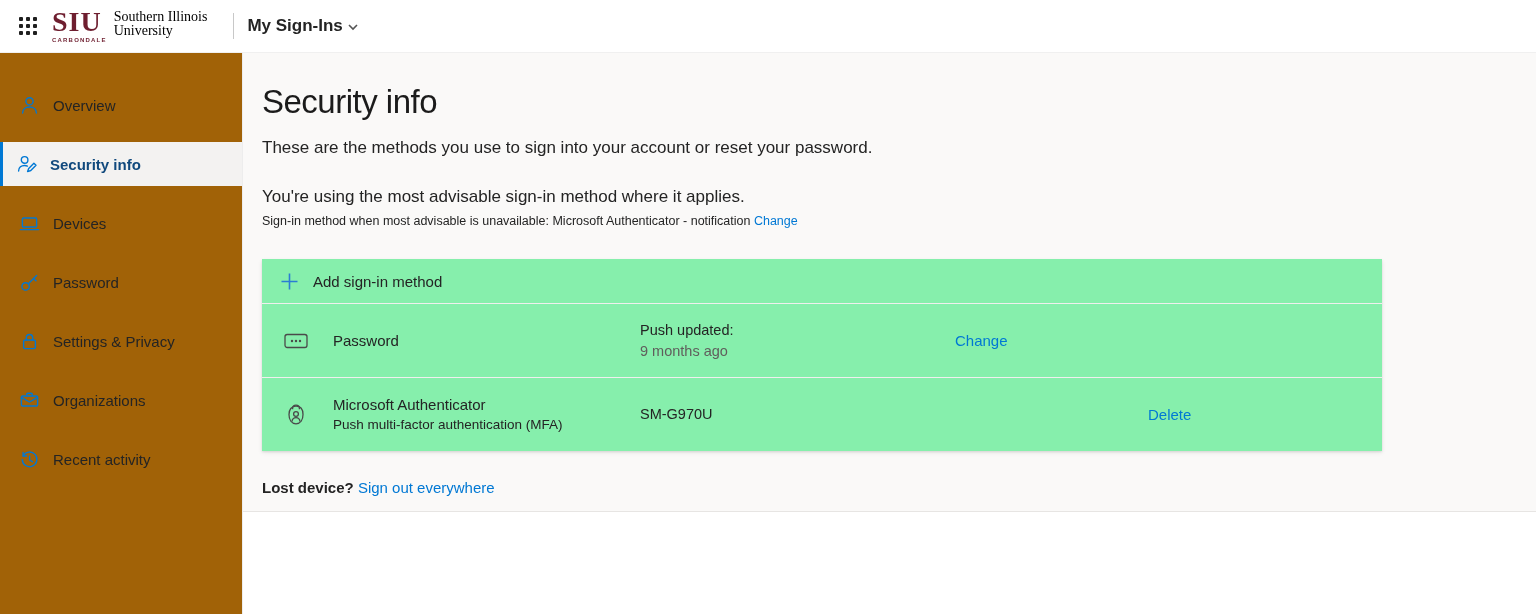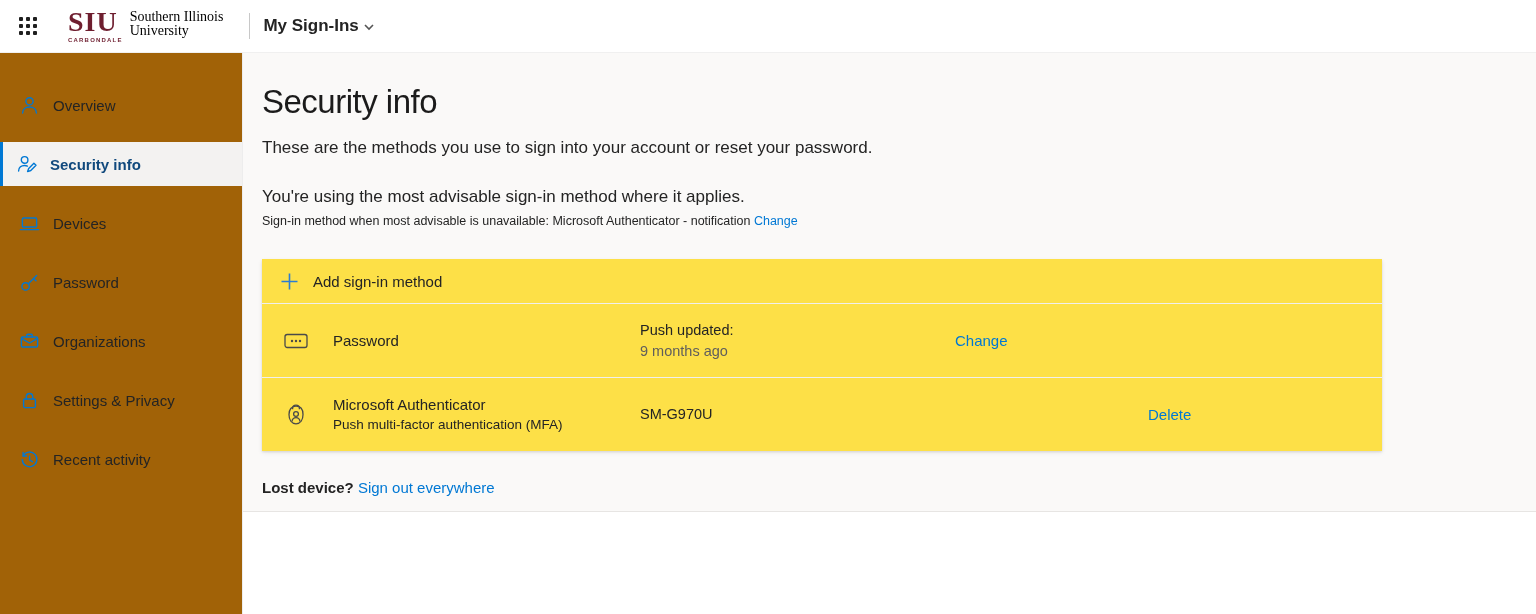--- a/index.html
+++ b/index.html
@@ -6,21 +6,21 @@
   html,body { width:1536px; height:614px; overflow:hidden; background:#fff;
     font-family:"Liberation Sans","DejaVu Sans",sans-serif; color:#242424; }
 
   
   .header { height:53px; display:flex; align-items:center; background:#fff;
     border-bottom:1px solid #f0f0f0; position:relative; z-index:2; }
   .waffle { width:48px; height:48px; margin-left:4px; display:flex; align-items:center;
     justify-content:center; cursor:pointer; }
   .waffle-grid { display:grid; grid-template-columns:repeat(3,4px); grid-template-rows:repeat(3,4px); gap:3px; }
   .waffle-grid span { width:4px; height:4px; background:#1f1f1f; border-radius:1px; }
-  .logo { display:flex; align-items:flex-start; margin-left:16px; }
+  .logo { display:flex; align-items:flex-start; }
   .logo-siu-wrap { display:flex; flex-direction:column; align-items:flex-start; }
   .logo-siu { font-family:"Liberation Serif","DejaVu Serif",serif; font-weight:700;
     font-size:28px; line-height:26px; color:#6e1e2f; letter-spacing:1px; }
   .logo-sub { font-size:6px; color:#6e1e2f; letter-spacing:1.2px; margin-top:2px; font-weight:700; }
   .logo-name { font-family:Liberation Serif, serif; font-size:14px;
     line-height:13.5px; color:#000000; margin-left:7px; margin-top:1px; }
   .hdr-divider { width:1px; height:26px; background:#c8c8c8; margin:0 13px 0 26px; }
   .app-title { font-size:17px; font-weight:700; color:#242424; cursor:pointer;
     display:flex; align-items:center; gap:4px; }
   .chev { width:12px; height:12px; stroke:#555; stroke-width:1.6; fill:none; margin-top:2px; }
@@ -42,21 +42,21 @@
     padding:30px 0 0 19px; }
   .main-rest { flex:1; background:#fff; }
 
   h1 { font-size:33px; font-weight:300; color:#1b1b1b; letter-spacing:-0.5px; }
   .subtitle { font-size:17px; color:#242424; margin-top:17px; }
   .advisory-h { font-size:17px; color:#242424; margin-top:29px; }
   .advisory-d { font-size:12.5px; color:#242424; margin-top:7px; }
   a.link { color:#0078d4; text-decoration:none; cursor:pointer; }
 
   
-  .card { width:1120px; margin-top:31px; background:#fde047;
+  .card { width:1120px; margin-top:31px; background:#86efac;
     box-shadow:0 0.5px 2px rgba(0,0,0,0.10), 0 1.5px 5px rgba(0,0,0,0.08); }
   .add-row { height:45px; display:flex; align-items:center; padding-left:18px; gap:14px;
     border-bottom:1px solid #f0efee; cursor:pointer; }
   .plus { width:19px; height:19px; stroke:#2b7cd3; stroke-width:1.6; fill:none; }
   .add-label { font-size:15px; color:#242424; }
   .m-row { display:grid; grid-template-columns:378px 315px 193px 1fr; align-items:center; }
   .m-row.r1 { height:74px; border-bottom:1px solid #f0efee; }
   .m-row.r2 { height:73px; }
   .cell-name { display:flex; align-items:center; gap:24px; padding-left:21px; }
   .m-icon { width:26px; height:26px; flex:none; display:flex; align-items:center; justify-content:center; }
@@ -139,33 +139,33 @@
       <svg viewBox="0 0 21 21">
         <circle cx="6.6" cy="14.4" r="3.7"></circle>
           <path d="M9.3 11.7 L17.6 3.4"></path>
           <path d="M14.6 6.4 l2.4 2.4"></path>
       </svg>
       <span class="nav-label">Password</span>
     </div>
 
     <div class="nav-item">
       <svg viewBox="0 0 21 21">
+        <rect x="4.6" y="9" width="11.8" height="8.6" rx="1.4"></rect>
+        <path d="M7.3 9 V6.7 a3.2 3.2 0 0 1 6.4 0 V9"></path>
+      </svg>
+      <span class="nav-label">Settings &amp; Privacy</span>
+    </div>
+
+    <div class="nav-item">
+      <svg viewBox="0 0 21 21">
         <rect x="2.4" y="6" width="16.2" height="10" rx="1.2"></rect>
         <path d="M7.8 6 V4.2 a1 1 0 0 1 1-1 h3.4 a1 1 0 0 1 1 1 V6"></path>
         <path d="M2.4 7.4 l8.1 4.6 l8.1-4.6"></path>
       </svg>
       <span class="nav-label">Organizations</span>
-    </div>
-
-    <div class="nav-item">
-      <svg viewBox="0 0 21 21">
-        <rect x="4.6" y="9" width="11.8" height="8.6" rx="1.4"></rect>
-        <path d="M7.3 9 V6.7 a3.2 3.2 0 0 1 6.4 0 V9"></path>
-      </svg>
-      <span class="nav-label">Settings &amp; Privacy</span>
     </div>
 
     <div class="nav-item">
       <svg viewBox="0 0 21 21">
         <path d="M4.1 7 A7.3 7.3 0 1 1 3.3 10.6"></path>
         <path d="M4.1 3.4 V7 h3.6"></path>
         <path d="M10.6 7.2 V11 l2.8 1.7"></path>
       </svg>
       <span class="nav-label">Recent activity</span>
     </div>

